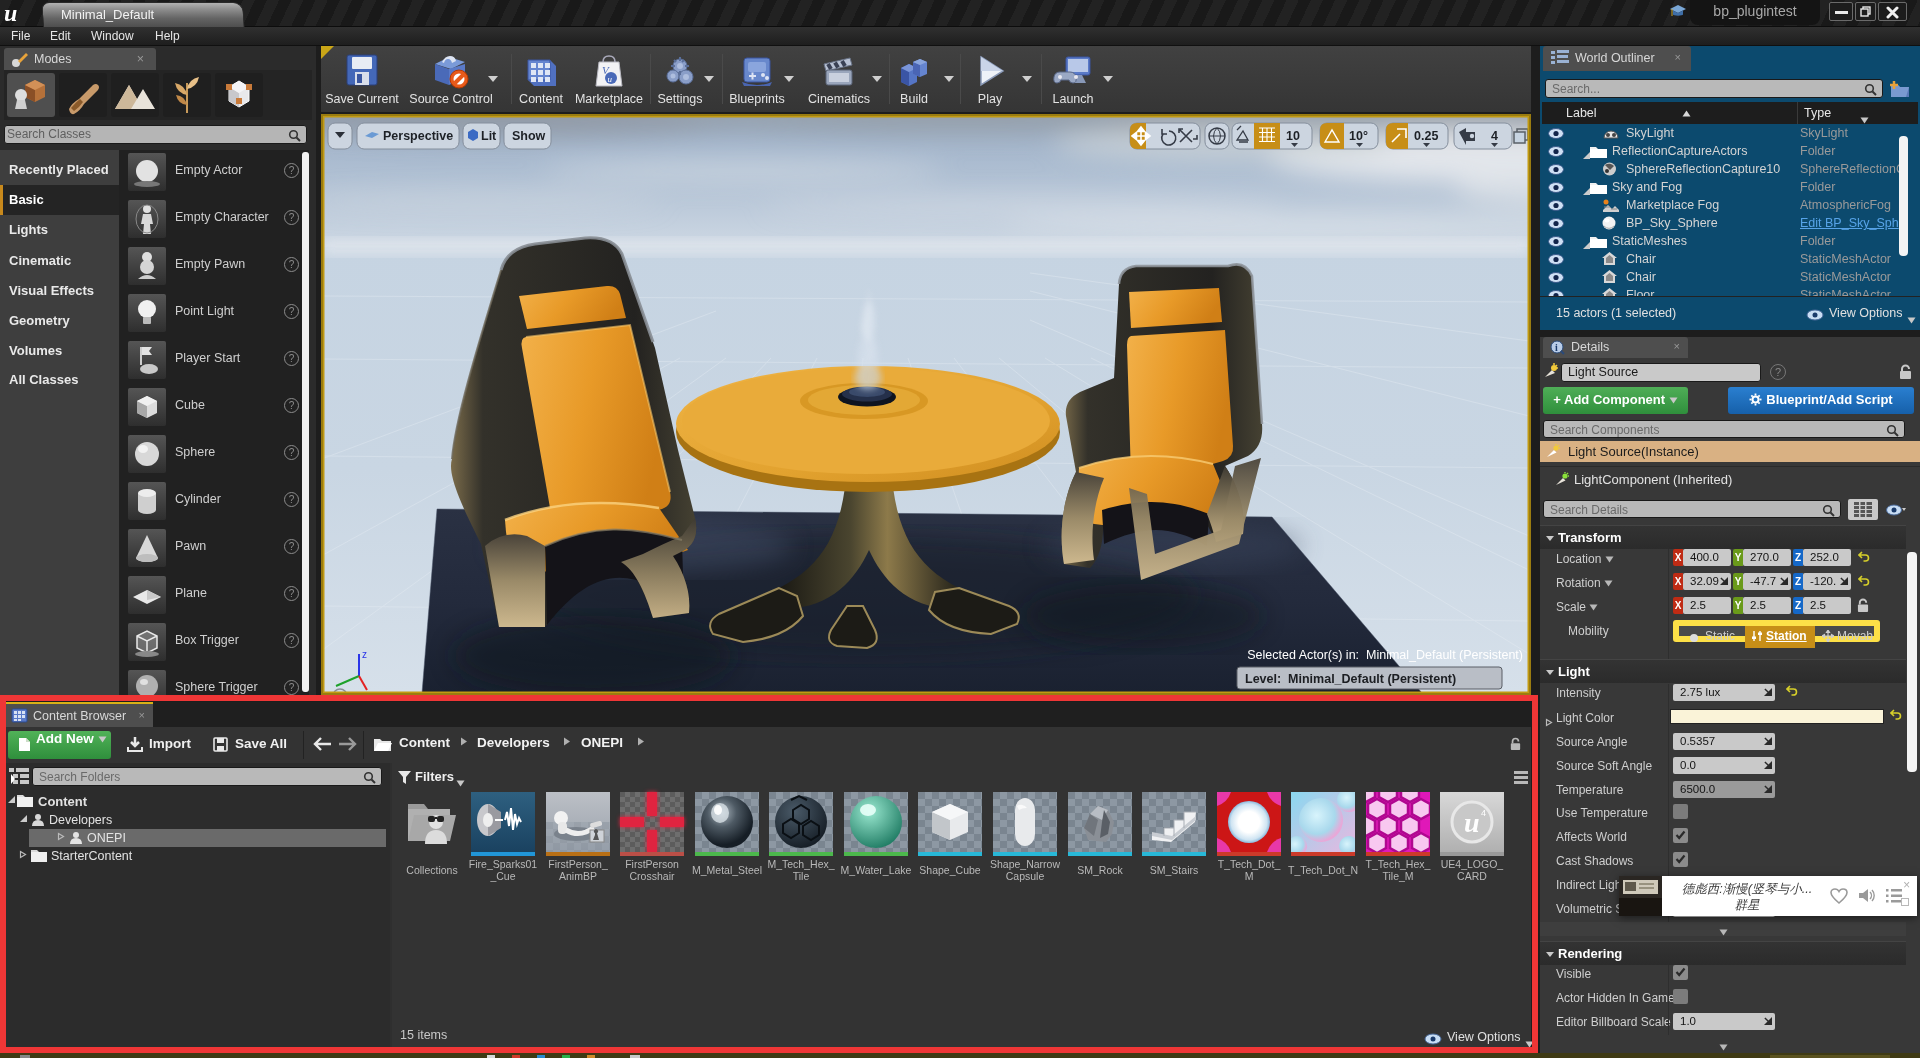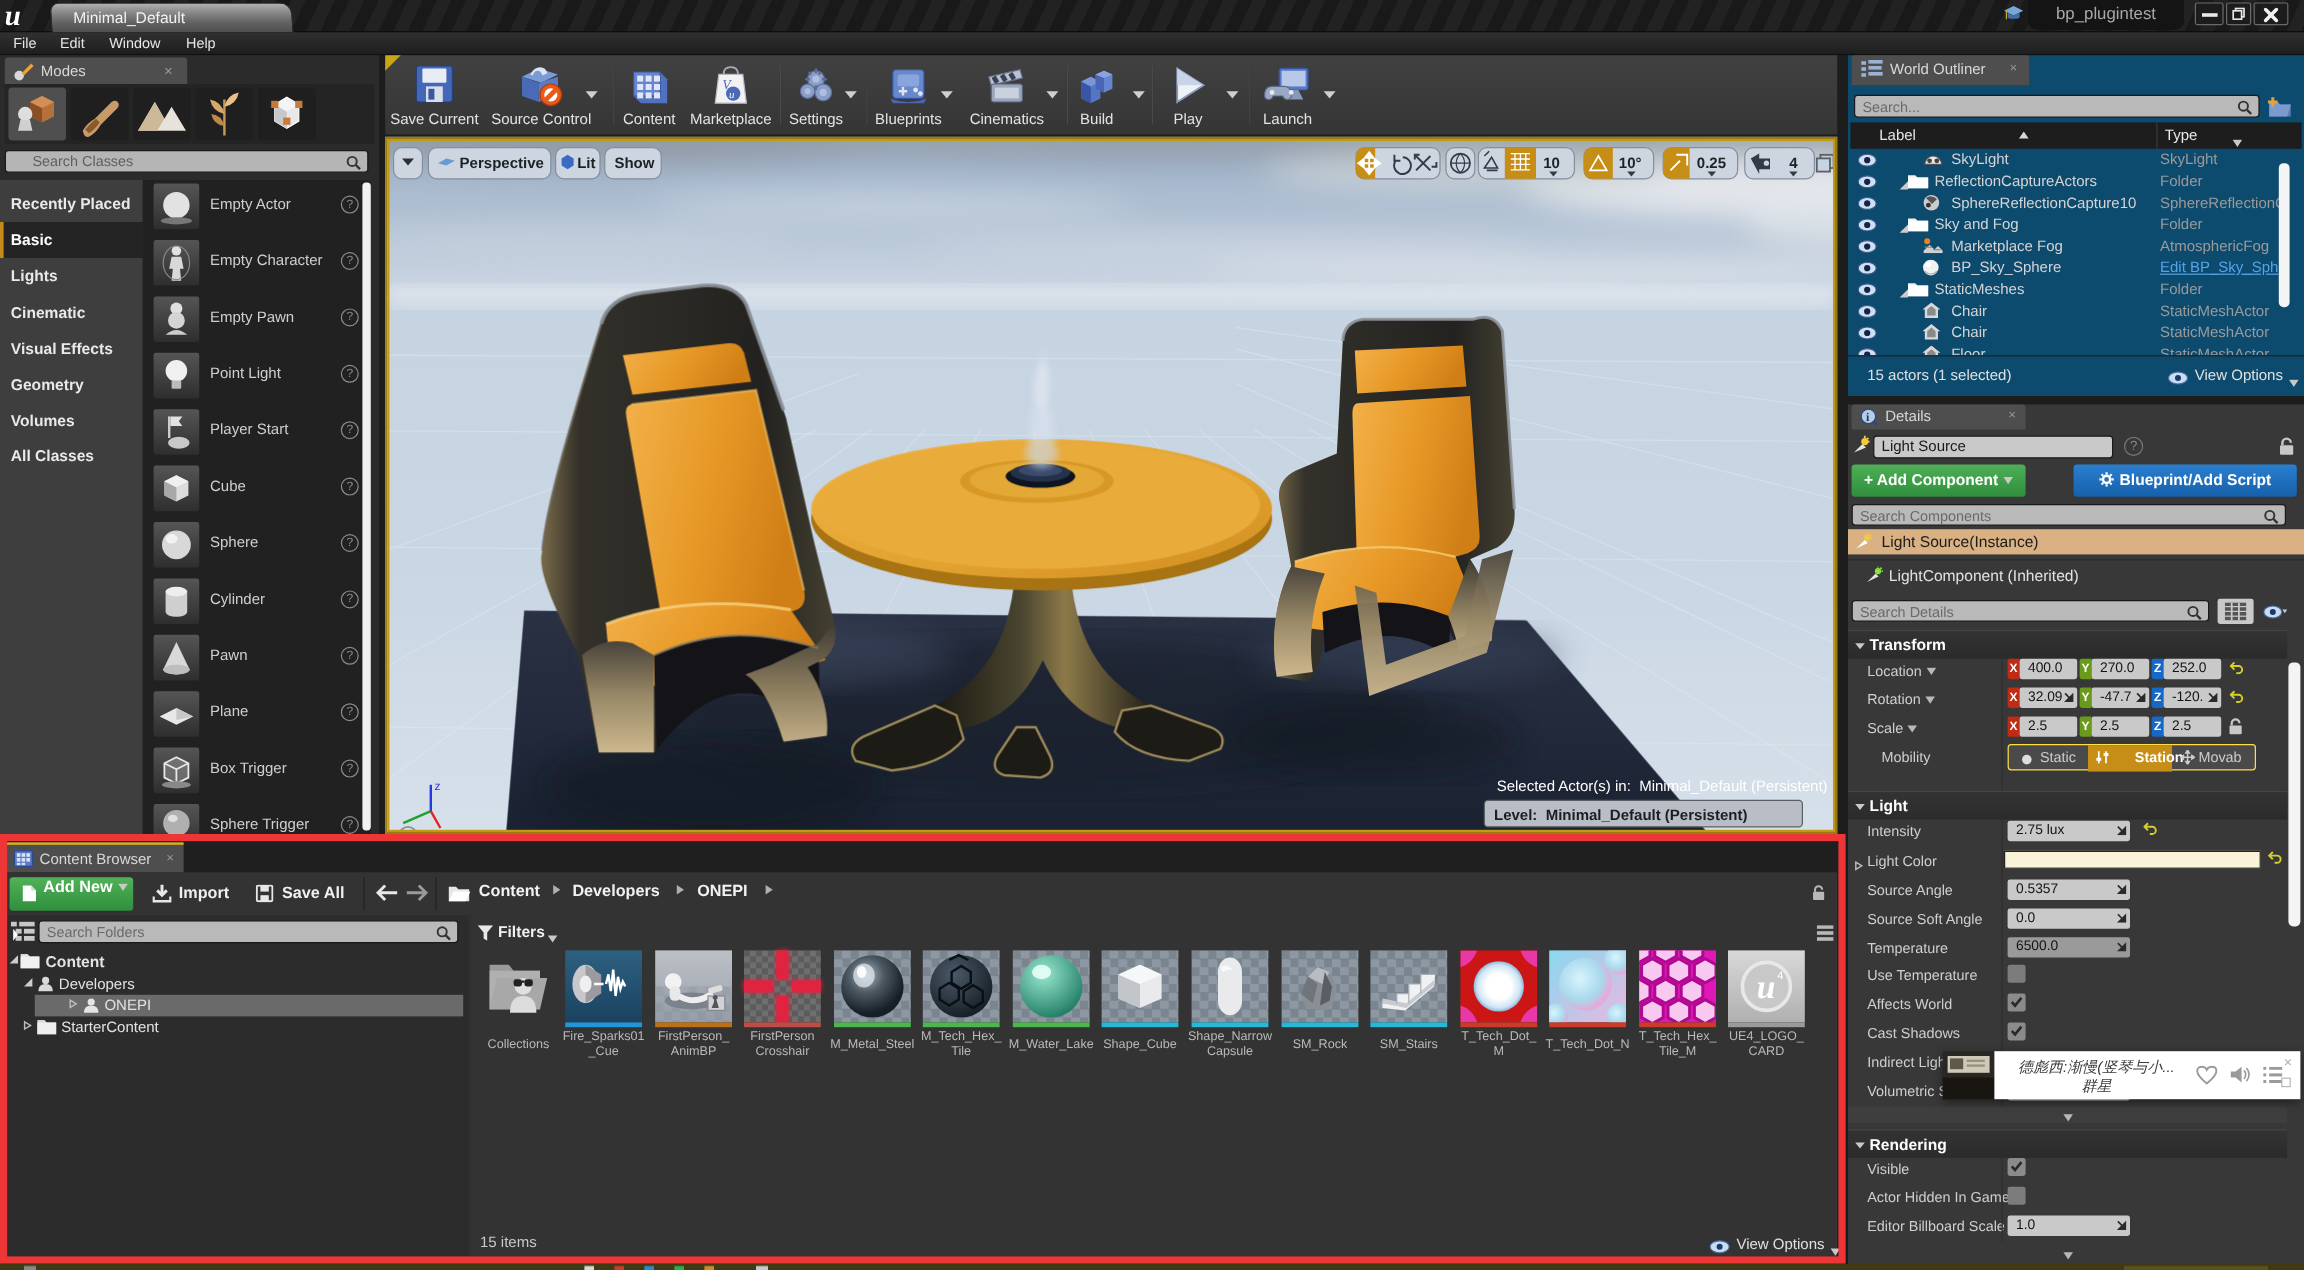--- a/index.html
+++ b/index.html
@@ -26,21 +26,21 @@
 #menubar { left:0; top:27px; width:1920px; height:19px;
   background:linear-gradient(#303030,#1e1e1e); border-bottom:1px solid #101010; }
 #menubar span { color:#e6e6e6; font-size:12px; position:absolute; top:2px; }
 
 
 #modes { left:0; top:46px; width:316px; height:649px; background:#2b2b2b; }
 #modestab { left:4px; top:2px; width:152px; height:22px; background:#4e4e4e; border-radius:3px 3px 0 0; color:#d8d8d8; font-size:12.5px; }
 #modebtns { left:4px; top:24px; width:308px; height:50px; background:#242424; }
 .modebtn { top:3px; width:48px; height:44px; background:#1f1f1f; border-radius:3px; }
 .modebtn.sel { background:#4f4f4f; }
-#searchclasses { left:4px; top:79px; width:303px; height:19px; background:#b5b5b5; border-radius:3px; border:1px solid #1a1a1a; color:#5f5f5f; font-size:12px; padding:1px 22px; }
+#searchclasses { left:4px; top:79px; width:303px; height:19px; background:#b5b5b5; border-radius:3px; border:1px solid #1a1a1a; color:#5f5f5f; font-size:12px; padding:1px 2px; }
 #catcol { left:0px; top:104px; width:119px; height:545px; background:#3e3e3e; }
 .cat { position:absolute; left:0; width:119px; height:30px; color:#e9e9e9; font-size:13px; font-weight:bold; padding:7px 0 0 9px; }
 .cat.sel { background:#242424; border-left:3px solid #c8891c; padding-left:6px; color:#fff; }
 #itemlist { left:119px; top:104px; width:190px; height:545px; background:#212121; overflow:hidden; }
 .pitem { position:absolute; left:0; width:190px; height:47px; }
 .pitem .ic { position:absolute; left:9px; top:3px; width:38px; height:38px; background:linear-gradient(#555555,#2e2e2e); border-radius:2px; }
 .pitem .lb { position:absolute; left:56px; top:13px; color:#cfcfcf; font-size:12.5px; }
 .pitem .qm { position:absolute; right:10px; top:13px; width:15px; height:15px; border:1.5px solid #8c8c8c; border-radius:50%; color:#8c8c8c; font-size:10px; text-align:center; line-height:14px; }
 #modescroll { left:302px; top:106px; width:7px; height:540px; background:#f2f2f2; border-radius:3px; }
 
@@ -986,35 +986,35 @@
           <div class="vbox" style="left:143px;top:260px;width:48px;">2.5</div>
           <div class="axis" style="left:193px;top:260px;background:#6a9a1a;color:#fff;font-size:10px;text-align:center;line-height:17px;font-weight:bold;">Y</div>
           <div class="vbox" style="left:203px;top:260px;width:48px;">2.5</div>
           <div class="axis" style="left:253px;top:260px;background:#1568c8;color:#fff;font-size:10px;text-align:center;line-height:17px;font-weight:bold;">Z</div>
           <div class="vbox" style="left:263px;top:260px;width:48px;">2.5</div>
           <svg width="12" height="15" viewBox="0 0 13 16" style="position:absolute;left:317px;top:261px;">
             <path d="M3 7 V5 a3.5 3.5 0 0 1 7 0" fill="none" stroke="#c8c8c8" stroke-width="2"></path>
             <rect x="1" y="7" width="11" height="8" rx="1" fill="#c8c8c8"></rect>
           </svg>
       <div class="drow" style="left:16px;top:287px;margin-left:12px;">Mobility</div>
-      <div style="position:absolute;left:133px;top:283px;width:207px;height:22px;background:#4a4a4a;border-radius:3px;border:1px solid #fde047;color:#ccc;font-size:12px;">
+      <div style="position:absolute;left:133px;top:283px;width:207px;height:22px;background:#4a4a4a;border-radius:3px;border:6px solid #fde047;color:#ccc;font-size:12px;">
   <span style="position:absolute;left:10px;top:6px;"><svg width="10" height="10" viewBox="0 0 10 10">
                 <circle cx="5" cy="5" r="4" fill="#ddd"></circle>
               </svg></span>
             <span style="position:absolute;left:26px;top:3px;">Static</span>
   <div style="position:absolute;left:66px;top:0;width:70px;height:22px;background:#c78e17;color:#fff;">
               <span style="position:absolute;left:6px;top:4px;"><svg width="12" height="12" viewBox="0 0 12 12" style="vertical-align:-1px;">
                   <g stroke="#fff" stroke-width="1.4">
                     <line x1="3" y1="1" x2="3" y2="11"></line>
                     <line x1="9" y1="1" x2="9" y2="11"></line>
                   </g>
                   <rect x="1" y="6.5" width="4" height="2.5" fill="#fff"></rect>
                   <rect x="7" y="2.5" width="4" height="2.5" fill="#fff"></rect>
                 </svg></span>
-              <span style="position:absolute;left:39px;top:3px;font-weight:bold;">Station</span>
+              <span style="position:absolute;left:21px;top:3px;font-weight:bold;text-decoration:underline;">Station</span>
             </div>
   <span style="position:absolute;left:143px;top:4px;"><svg width="12" height="12" viewBox="0 0 12 12" style="vertical-align:-1px;">
                 <path d="M6 0 L4.5 2.5 h3z M6 12 L4.5 9.5 h3z M0 6 L2.5 4.5 v3z M12 6 L9.5 4.5 v3z M6 2 v8 M2 6 h8" stroke="#ccc" stroke-width="1.2" fill="#ccc"></path>
               </svg></span>
             <span style="position:absolute;left:158px;top:3px;">Movab</span>
 </div>
       <div style="position:absolute;left:128px;top:212px;width:1px;height:110px;background:#2e2e2e;"></div>
       <div class="sechdr" style="top:322px;">Light</div>
       <div class="drow" style="left:16px;top:349px;">Intensity</div>
       <div class="vbox" style="left:133px;top:347px;width:102px;">2.75 lux<svg class="spin" width="9" height="9" viewBox="0 0 9 9">

